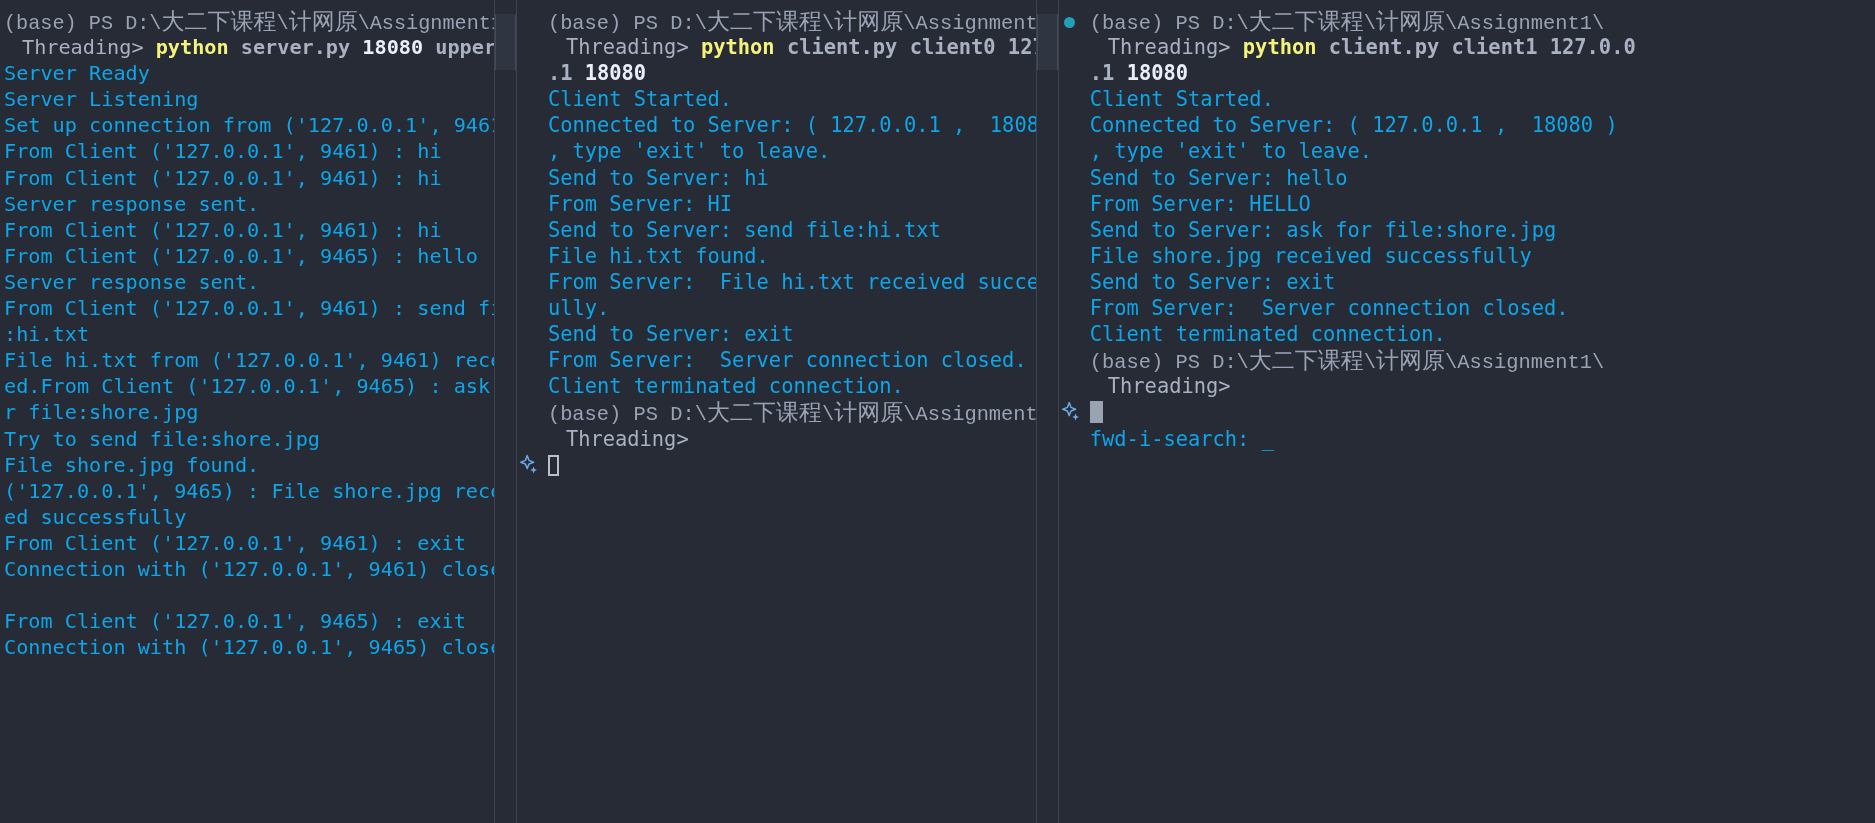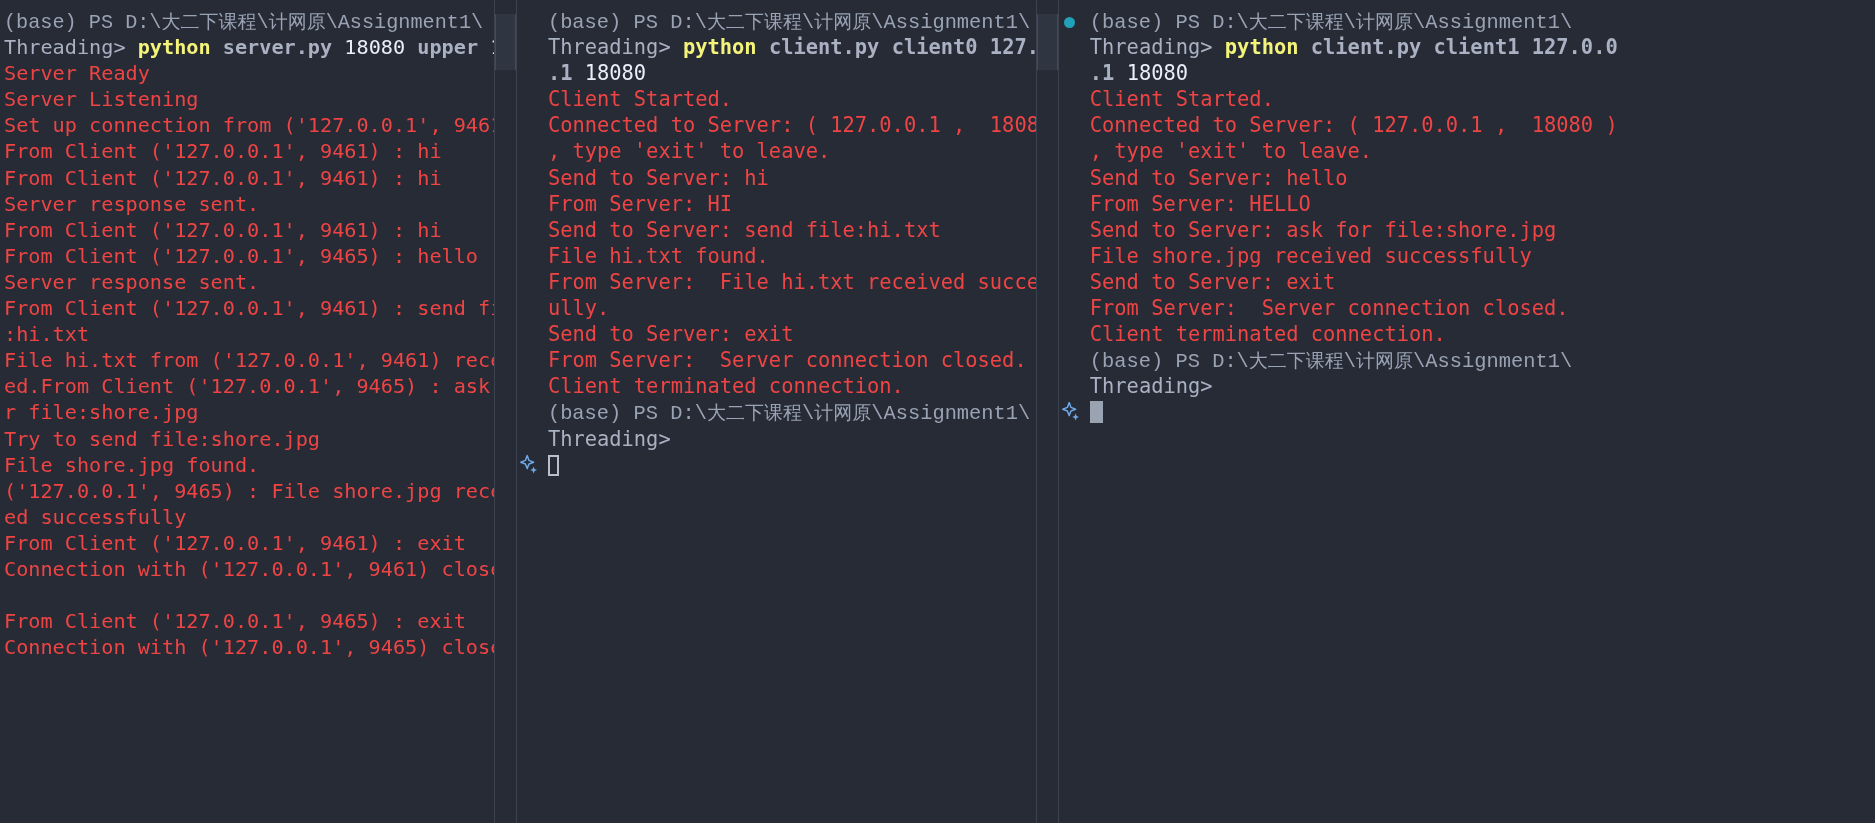--- a/index.html
+++ b/index.html
@@ -73,27 +73,27 @@
     color: #a9b1c2;
   }
 
   .line {
     height: 26.1px;
     white-space: pre;
     position: relative;
   }
 
   
-  .t-default { color: #ef4444; }
+  .t-default { color: #0ea5e9; }
   .t-path    { color: #9aa3b4; font-family: Liberation Mono, monospace; }
   .t-cmd     { color: #f4f47a; font-weight: 700; }
-  .t-num     { color: #e9eef7; font-weight: 400; }
+  .t-num     { color: #e9eef7; font-weight: 700; }
   .t-arg     { color: #a9b1c2; font-weight: bold; }
-  .t-prompt  { color: #a9b1c2; }
-  .t-cjk     { color: #9aa3b4; font-family: "DejaVu Sans", "Liberation Sans", sans-serif; font-size: 19px; }
+  .t-prompt  { color: #a9b1c2; margin-left: 18px; }
+  .t-cjk     { color: #9aa3b4; font-family: "DejaVu Sans", "Liberation Sans", sans-serif; font-size: 23px; }
 
   
   #pane-left { width: 495px; padding-left: 4px; }
   #pane-left .lines { font-size: 20.2px; }
 
   
   #pane-mid  { width: 520px; padding-left: 31px; }
 
   
   #pane-right { width: 818px; padding-left: 31px; }
@@ -162,16 +162,16 @@
   <div class="divider"></div>
   <div class="divider-gap">
     <div class="scroll-nub"></div>
   </div>
   <div class="divider"></div>
 
   <div class="panel panel-term" id="pane-right">
     <div class="lines" id="right-lines"><div class="line"><span class="status-dot"></span><span class="t-path">(base) PS D:\</span><span class="t-cjk">大二下课程</span><span class="t-path">\</span><span class="t-cjk">计网原</span><span class="t-path">\Assignment1\</span></div><div class="line"><span class="t-prompt">Threading&gt; </span><span class="t-cmd">python</span><span class="t-arg"> client.py client1 127.0.0</span></div><div class="line"><span class="t-arg">.1 </span><span class="t-num">18080</span></div><div class="line"><span class="t-default">Client Started.</span></div><div class="line"><span class="t-default">Connected to Server: ( 127.0.0.1 ,  18080 )</span></div><div class="line"><span class="t-default">, type 'exit' to leave.</span></div><div class="line"><span class="t-default">Send to Server: hello</span></div><div class="line"><span class="t-default">From Server: HELLO</span></div><div class="line"><span class="t-default">Send to Server: ask for file:shore.jpg</span></div><div class="line"><span class="t-default">File shore.jpg received successfully</span></div><div class="line"><span class="t-default">Send to Server: exit</span></div><div class="line"><span class="t-default">From Server:  Server connection closed.</span></div><div class="line"><span class="t-default">Client terminated connection.</span></div><div class="line"><span class="t-path">(base) PS D:\</span><span class="t-cjk">大二下课程</span><span class="t-path">\</span><span class="t-cjk">计网原</span><span class="t-path">\Assignment1\</span></div><div class="line"><span class="t-prompt">Threading&gt;</span></div><div class="line"><span class="sparkle"><svg viewBox="0 0 24 24" aria-hidden="true">
               <path d="M9.2 2.6 L11.0 7.4 L15.6 9.2 L11.0 11.0 L9.2 15.6 L7.4 11.0 L2.8 9.2 L7.4 7.4 Z" fill="none" stroke="currentColor" stroke-width="1.5" stroke-linejoin="round"></path>
               <path d="M15.6 13.6 L16.6 16.0 L19.0 17.0 L16.6 18.0 L15.6 20.4 L14.6 18.0 L12.2 17.0 L14.6 16.0 Z" fill="currentColor"></path>
-            </svg></span><span class="cursor-block"></span></div></div>
+            </svg></span><span class="cursor-block"></span></div><div class="line"><span class="t-default">fwd-i-search: _</span></div></div>
   </div>
 
 </div>
 
 </body></html>

